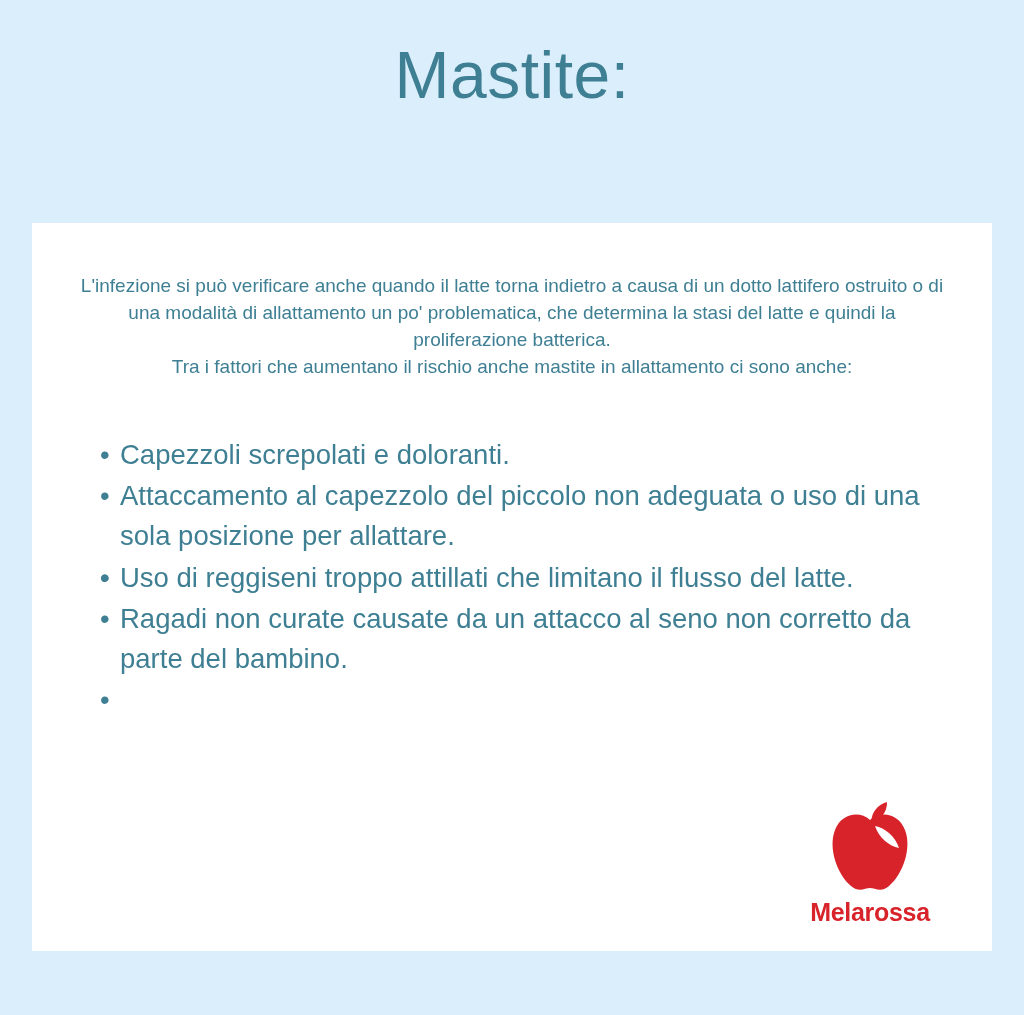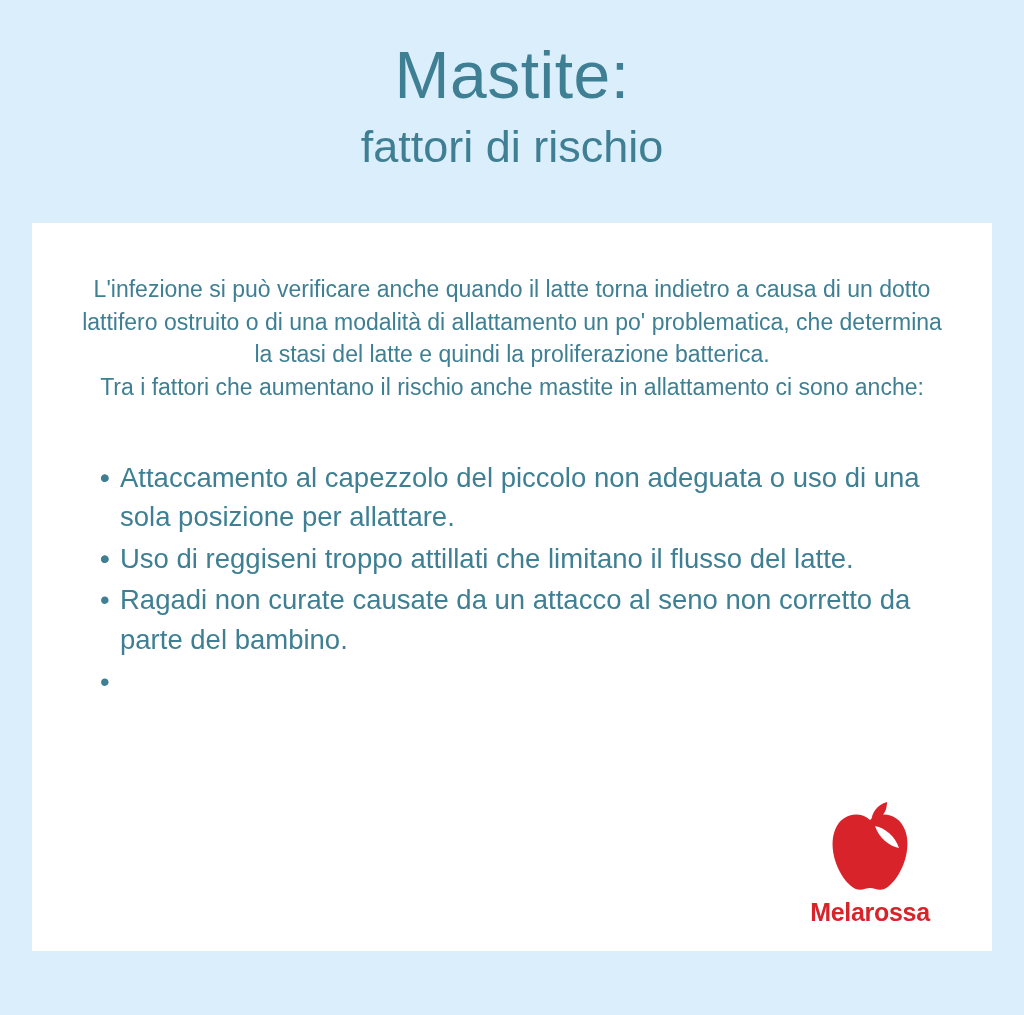--- a/index.html
+++ b/index.html
@@ -45,21 +45,21 @@
     top: 223px;
     width: 960px;
     height: 728px;
     background: #ffffff;
     box-sizing: border-box;
     padding: 50px 46px 20px 46px;
   }
   .intro {
     text-align: center;
     color: #3e7f93;
-    font-size: 23px;
+    font-size: 19px;
     line-height: 1.42;
     margin: 0 auto;
     max-width: 890px;
   }
   .intro p {
     margin: 0;
   }
   .list {
     margin: 54px 0 0 22px;
     padding: 0;
@@ -100,33 +100,33 @@
     letter-spacing: -0.3px;
   }
 </style>
 </head>
 <body>
 
 <div class="poster">
 
   <div class="header">
     <div class="title-main">Mastite:</div>
-    <div class="title-sub">fattori di rischio</div>
   </div>
 
   <div class="card">
 
     <div class="intro">
       <p>L'infezione si può verificare anche quando il latte torna indietro a causa di un dotto lattifero ostruito o di una modalità di allattamento un po' problematica, che determina la stasi del latte e quindi la proliferazione batterica.</p>
       <p>Tra i fattori che aumentano il rischio anche mastite in allattamento ci sono anche:</p>
     </div>
 
     <ul class="list">
       <li>
         <span class="bullet">•</span>
+        <span>Capezzoli screpolati e doloranti.</span>
       </li>
       <li>
         <span class="bullet">•</span>
         <span>Attaccamento al capezzolo del piccolo non adeguata o uso di una sola posizione per allattare.</span>
       </li>
       <li>
         <span class="bullet">•</span>
       </li>
       <li>
         <span class="bullet">•</span>

